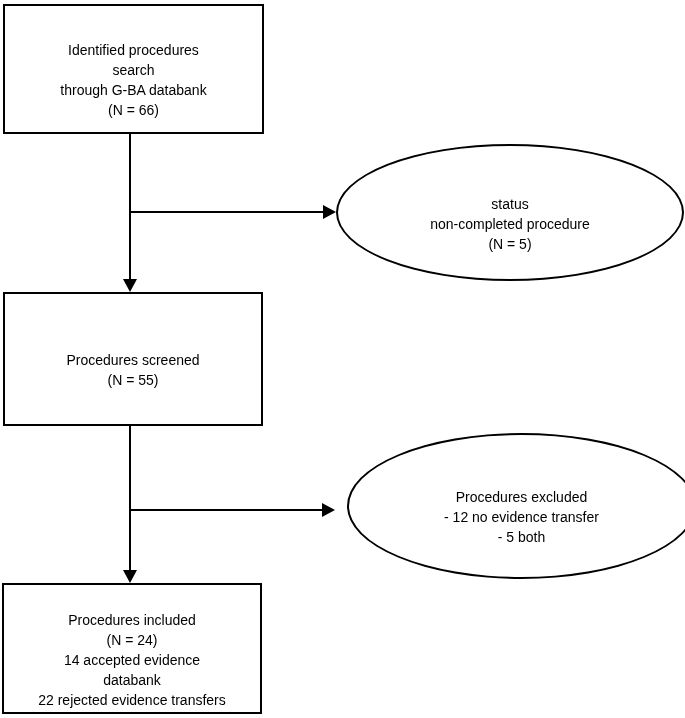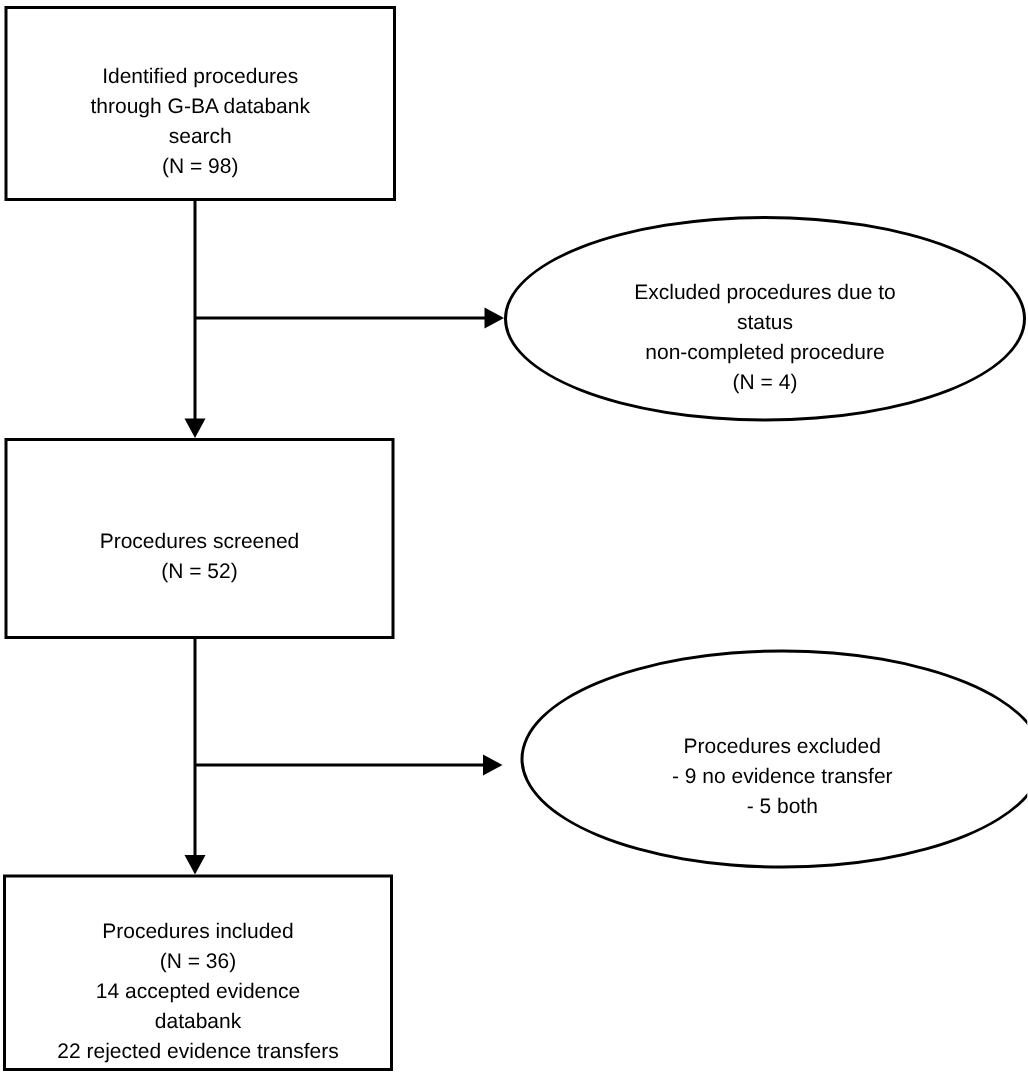--- a/index.html
+++ b/index.html
@@ -68,65 +68,64 @@
   #hhead-2 { left: 322px; top: 503px; }
 </style>
 </head>
 <body>
 
 <div class="canvas">
 
   <div class="node rect" id="box-identified">
     <div class="txt">
       <div>Identified procedures</div>
+      <div>search</div>
       <div>through G-BA databank</div>
-      <div>search</div>
-      <div>(N = 98)</div>
+      <div>(N = 66)</div>
     </div>
   </div>
 
   <div class="line" id="vline-1"></div>
   <div class="arrowhead-down" id="vhead-1"></div>
 
   <div class="line" id="hline-1"></div>
   <div class="arrowhead-right" id="hhead-1"></div>
 
   <div class="node ellipse" id="ellipse-status">
     <div class="txt">
-      <div>Excluded procedures due to</div>
       <div>status</div>
       <div>non-completed procedure</div>
-      <div>(N = 4)</div>
+      <div>(N = 5)</div>
     </div>
   </div>
 
   <div class="node rect" id="box-screened">
     <div class="txt">
       <div>Procedures screened</div>
-      <div>(N = 52)</div>
+      <div>(N = 55)</div>
     </div>
   </div>
 
   <div class="line" id="vline-2"></div>
   <div class="arrowhead-down" id="vhead-2"></div>
 
   <div class="line" id="hline-2"></div>
   <div class="arrowhead-right" id="hhead-2"></div>
 
   <div class="node ellipse" id="ellipse-reasons">
     <div class="txt">
       <div>Procedures excluded</div>
-      <div>- 9 no evidence transfer</div>
+      <div>- 12 no evidence transfer</div>
       <div>- 5 both</div>
     </div>
   </div>
 
   <div class="node rect" id="box-included">
     <div class="txt">
       <div>Procedures included</div>
-      <div>(N = 36)</div>
+      <div>(N = 24)</div>
       <div>14 accepted evidence</div>
       <div>databank</div>
       <div>22 rejected evidence transfers</div>
     </div>
   </div>
 
 </div>
 
 </body></html>

